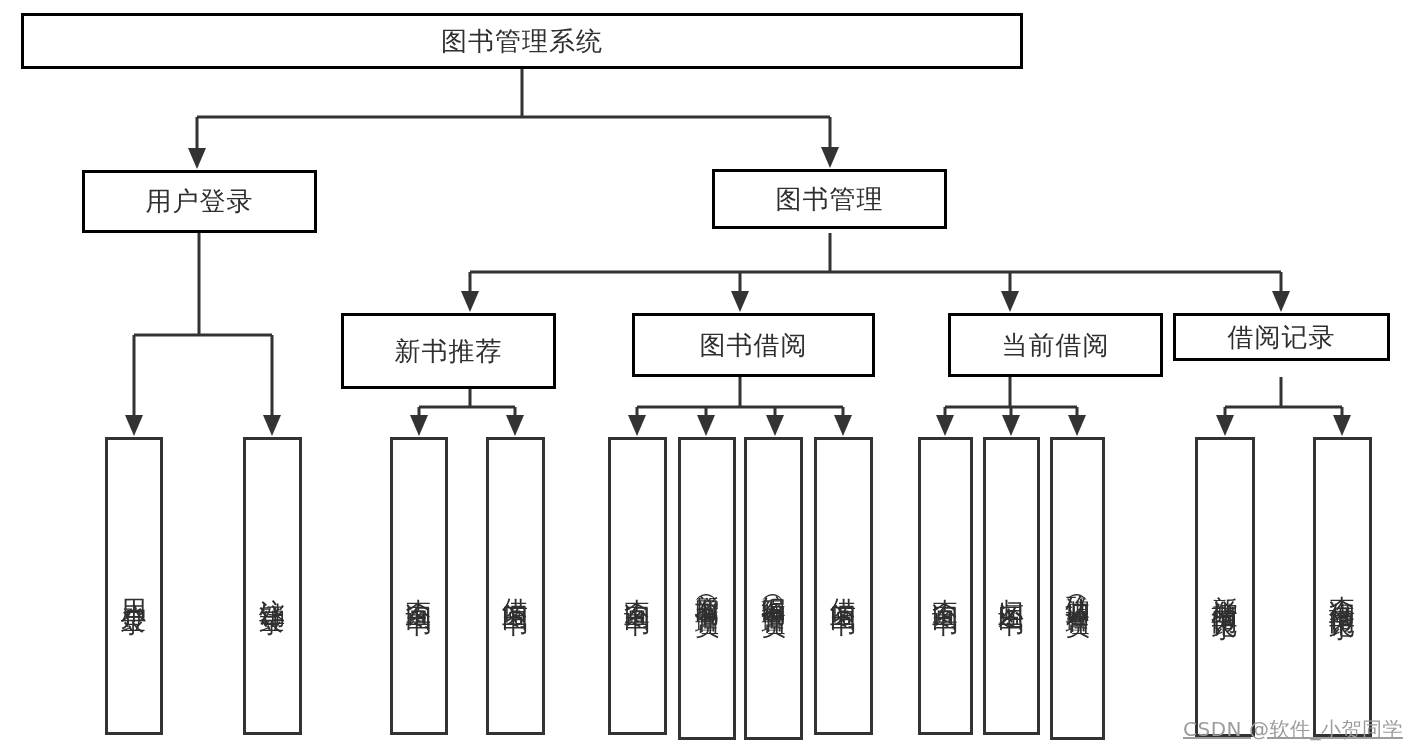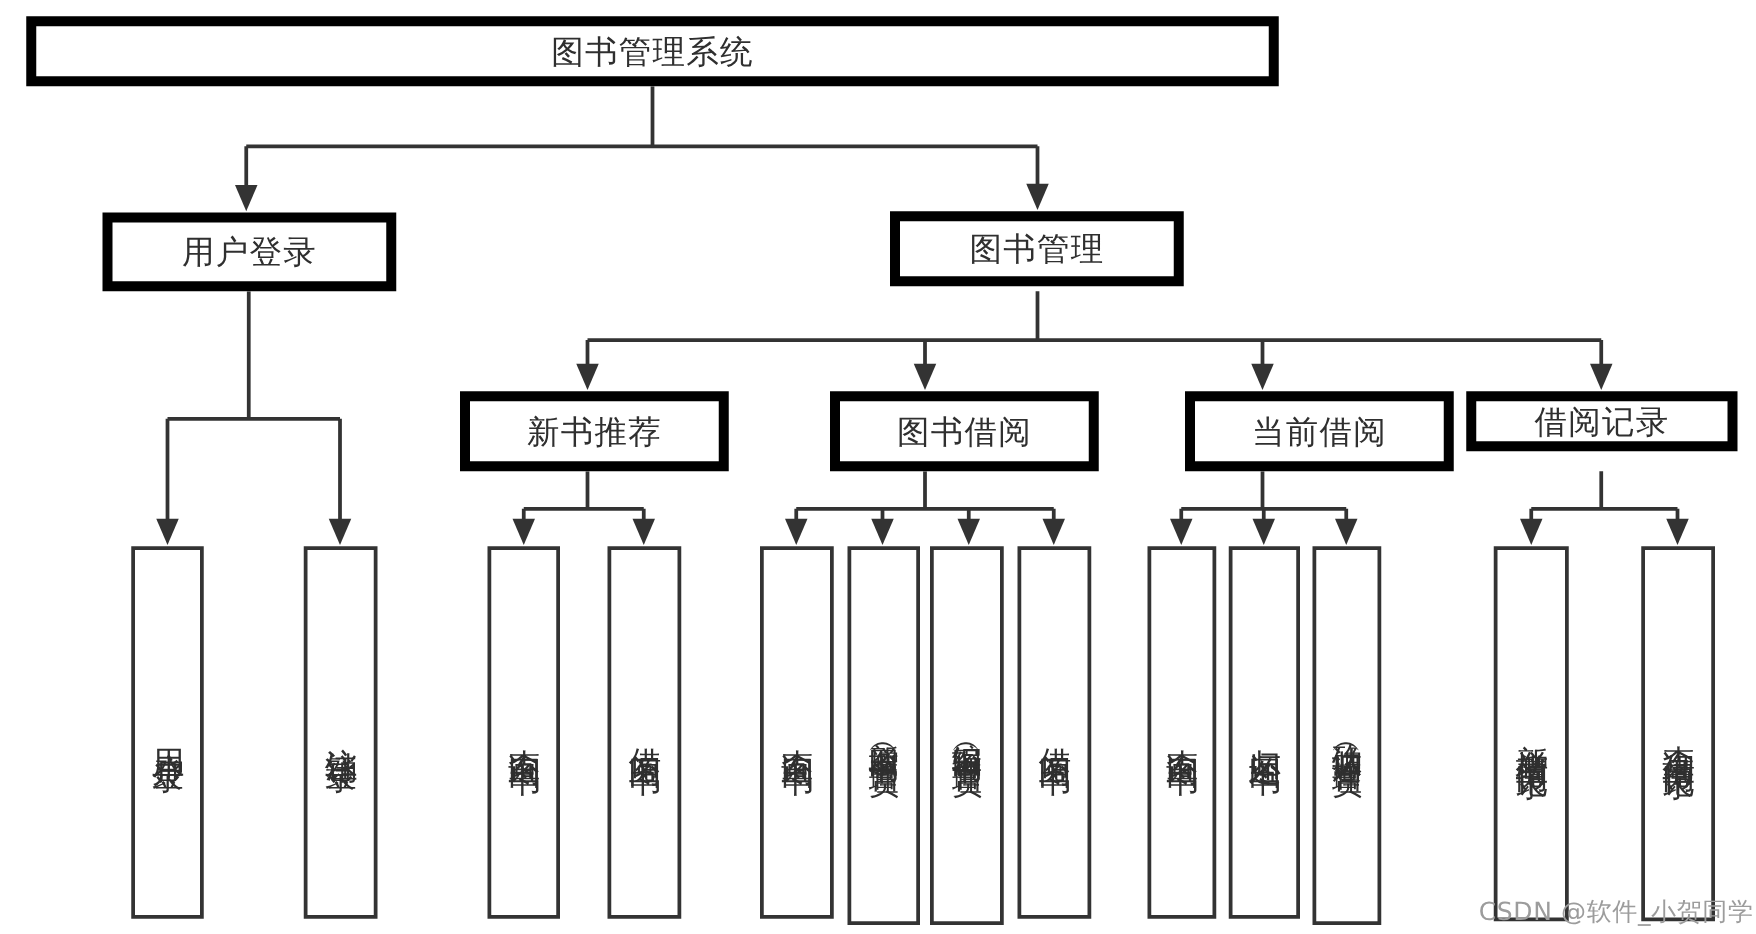--- a/index.html
+++ b/index.html
@@ -20,21 +20,21 @@
     left: 0;
     top: 0;
     width: 1405px;
     height: 747px;
     z-index: 1;
   }
   .hnode {
     position: absolute;
     box-sizing: border-box;
     background: #ffffff;
-    border: 8px solid #000000;
+    border: 3px solid #000000;
     display: flex;
     align-items: center;
     justify-content: center;
     font-size: 26px;
     letter-spacing: 1px;
     color: #2f2f2f;
     z-index: 2;
     white-space: nowrap;
   }
   .leaf {
@@ -62,20 +62,21 @@
   }
   #watermark {
     position: absolute;
     left: 1183px;
     top: 716px;
     font-size: 20px;
     letter-spacing: 0.5px;
     color: #9c9c9c;
     z-index: 3;
     white-space: nowrap;
+    text-decoration: underline;
   }
 </style>
 </head>
 <body>
 
 <div id="stage">
 
   <svg id="connectors" viewBox="0 0 1405 747" xmlns="http://www.w3.org/2000/svg" aria-hidden="true">
     <g stroke="#333333" stroke-width="3" fill="none">
 
@@ -114,22 +115,22 @@
       <polygon points="1216,415 1234,415 1225,436"></polygon>
       <polygon points="1333,415 1351,415 1342,436"></polygon>
     </g>
   </svg>
 
   <div class="hnode" style="left:21px; top:13px; width:1002px; height:56px;">图书管理系统</div>
 
   <div class="hnode" style="left:82px; top:170px; width:235px; height:63px;">用户登录</div>
   <div class="hnode" style="left:712px; top:169px; width:235px; height:60px;">图书管理</div>
 
-  <div class="hnode" style="left:368px; top:313px; width:215px; height:64px;">新书推荐</div>
-  <div class="hnode" style="left:664px; top:313px; width:215px; height:64px;">图书借阅</div>
+  <div class="hnode" style="left:341px; top:313px; width:215px; height:76px;">新书推荐</div>
+  <div class="hnode" style="left:632px; top:313px; width:243px; height:64px;">图书借阅</div>
   <div class="hnode" style="left:902px; top:313px; width:215px; height:64px;margin-left:46px;">当前借阅</div>
   <div class="hnode" style="left:1173px; top:313px; width:217px; height:48px;">借阅记录</div>
 
   <div class="leaf" style="left:105px; top:437px; width:58px; height:298px;">
     <span class="vtext">用户登录</span>
   </div>
   <div class="leaf" style="left:243px; top:437px; width:59px; height:298px;">
     <span class="vtext">注销登录</span>
   </div>
 

